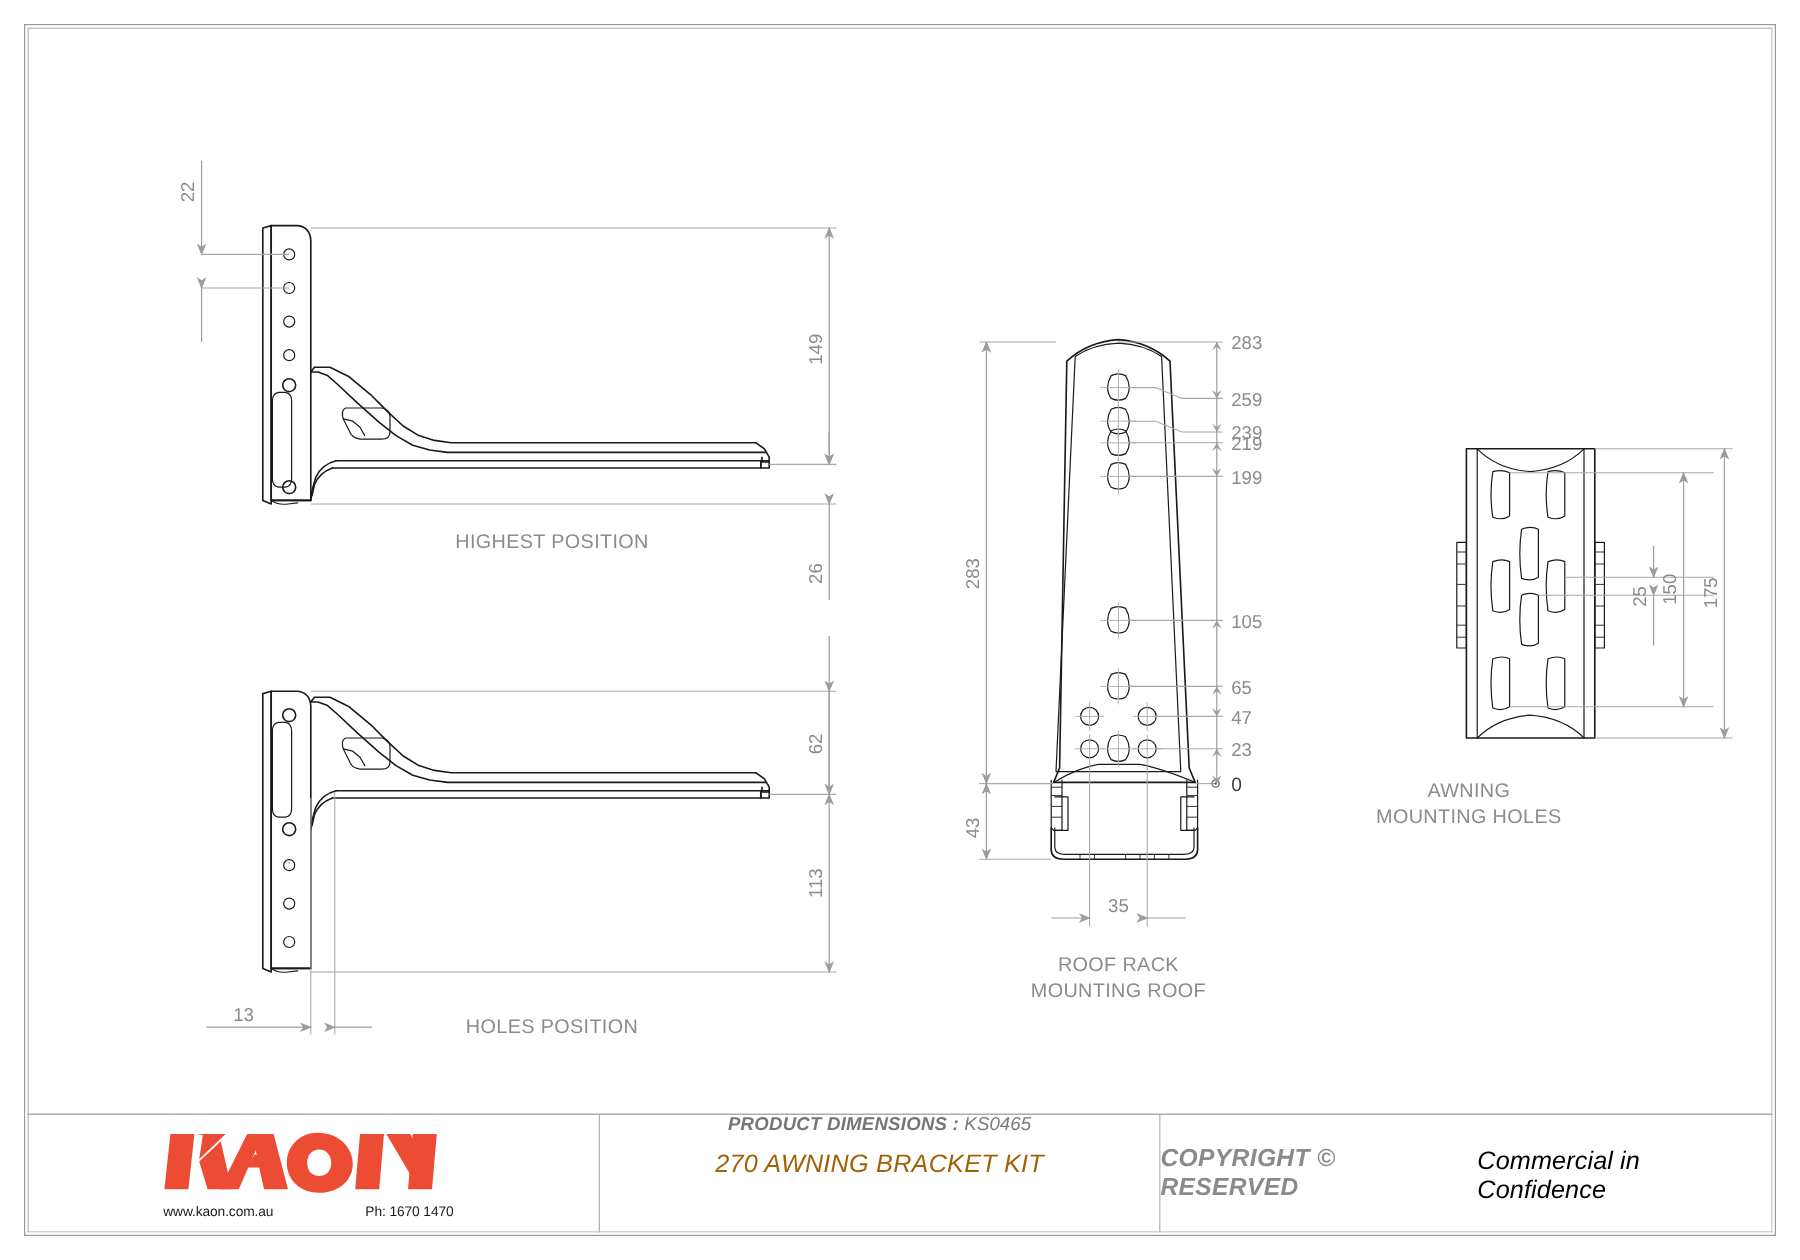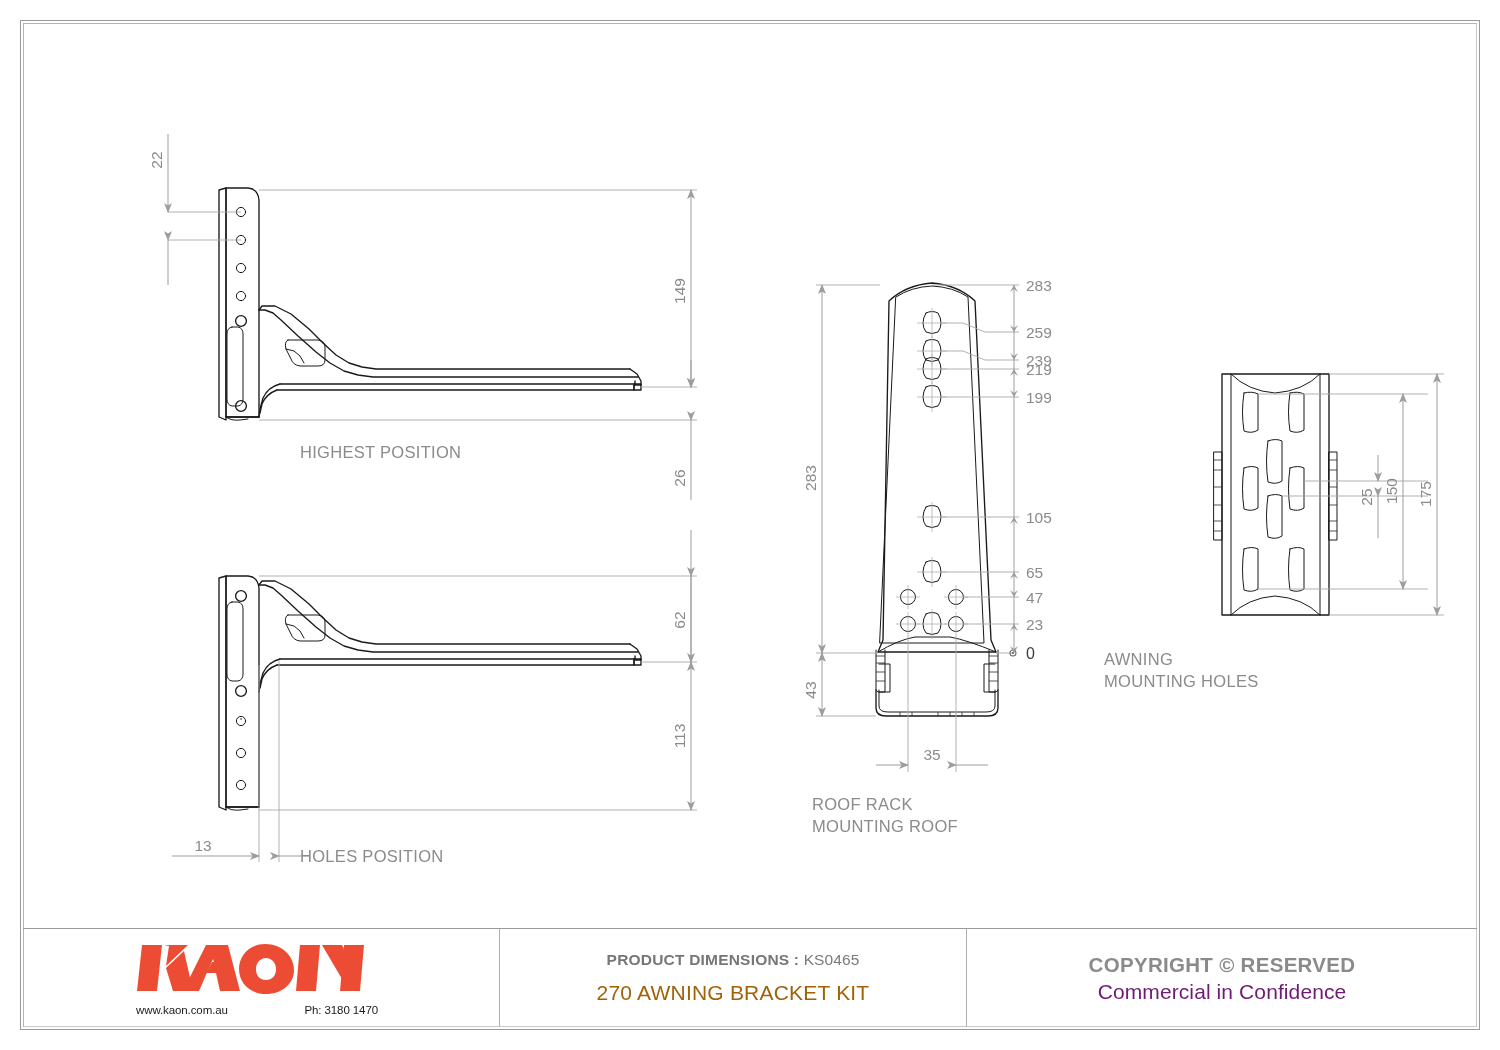--- a/index.html
+++ b/index.html
@@ -49,27 +49,28 @@
   }
   .tb-cell { position: relative; height: 100%; }
   .tb-logo {
     width: 477px;
     display: flex; align-items: center; justify-content: center;
     border-right: 1px solid #b0b0b0;
   }
   .tb-mid {
     width: 467px;
     display: flex; flex-direction: column;
-    align-items: center; justify-content: center;
+    align-items: center; 
     border-right: 1px solid #b0b0b0;
+    font-style: italic;
   }
   .tb-right {
     flex: 1;
-    display: flex; flex-direction: column;
-    align-items: center; justify-content: center;
+    display: flex; flex-direction: row;
+    align-items: center; justify-content: center; font-style: italic;
   }
   .logo-wrap { position: relative; width: 250px; height: 78px; }
   .logo-mark {
     position: absolute; left: 0; top: 0;
     width: 250px; height: 58px;
   }
   .logo-sub {
     position: absolute;
     bottom: 1px;
     width: 100%;
@@ -77,26 +78,27 @@
     justify-content: space-between;
     font-size: 11.5px;
     color: #1a1a1a;
     letter-spacing: -0.1px;
   }
   .logo-sub .ph { margin-right: 8px; }
   .tb-line1 { font-size: 15.5px; color: #7a7a7a; letter-spacing: 0.1px; }
   .tb-line1 b { font-weight: 700; letter-spacing: 0.2px; color: #767676; }
   .tb-line2 { font-size: 21px; color: #a16207; margin-top: 12px; letter-spacing: 0.2px; }
   .cr-line1 { font-size: 20.5px; font-weight: 700; color: #8a8a8a; letter-spacing: 0.3px; }
-  .cr-line2 { font-size: 21px; color: #701a75; margin-top: 3px; letter-spacing: 0.1px; }
+  .cr-line2 { font-size: 21px; color: #000000; margin-top: 3px; letter-spacing: 0.1px; }
   
   .caption {
     position: absolute;
     color: #8b8b8b;
     font-size: 16.5px;
+    text-align: center;
     white-space: pre-line;
     line-height: 1.35;
     letter-spacing: 0.3px;
   }
   
   svg text { font-family: "Liberation Sans", sans-serif; }
 </style>
 </head>
 <body>
 
@@ -492,21 +494,21 @@
                      M130,19 C124,19 120,24 120,30 C120,37 124,41 130,41 C136,41 140,37 140,30 C140,24 136,19 130,19 Z"></path>
 
             <path d="M164,6 L184,6 L180,52 L160,52 Z"></path>
             <path d="M186,6 L206,6 L222,40 L206,40 Z"></path>
             <path d="M208,6 L228,6 L224,52 L204,52 Z"></path>
             <path d="M186,10 L202,44 L186,52 L182,52 Z" opacity="0"></path>
           </g>
         </svg>
         <div class="logo-sub">
           <span>www.kaon.com.au</span>
-          <span class="ph">Ph: 3180 1470</span>
+          <span class="ph">Ph: 1670 1470</span>
         </div>
       </div>
     </div>
 
     <div class="tb-cell tb-mid">
       <div class="tb-line1">
         <b>PRODUCT DIMENSIONS :</b>
         <span>KS0465</span>
       </div>
       <div class="tb-line2">270 AWNING BRACKET KIT</div>

